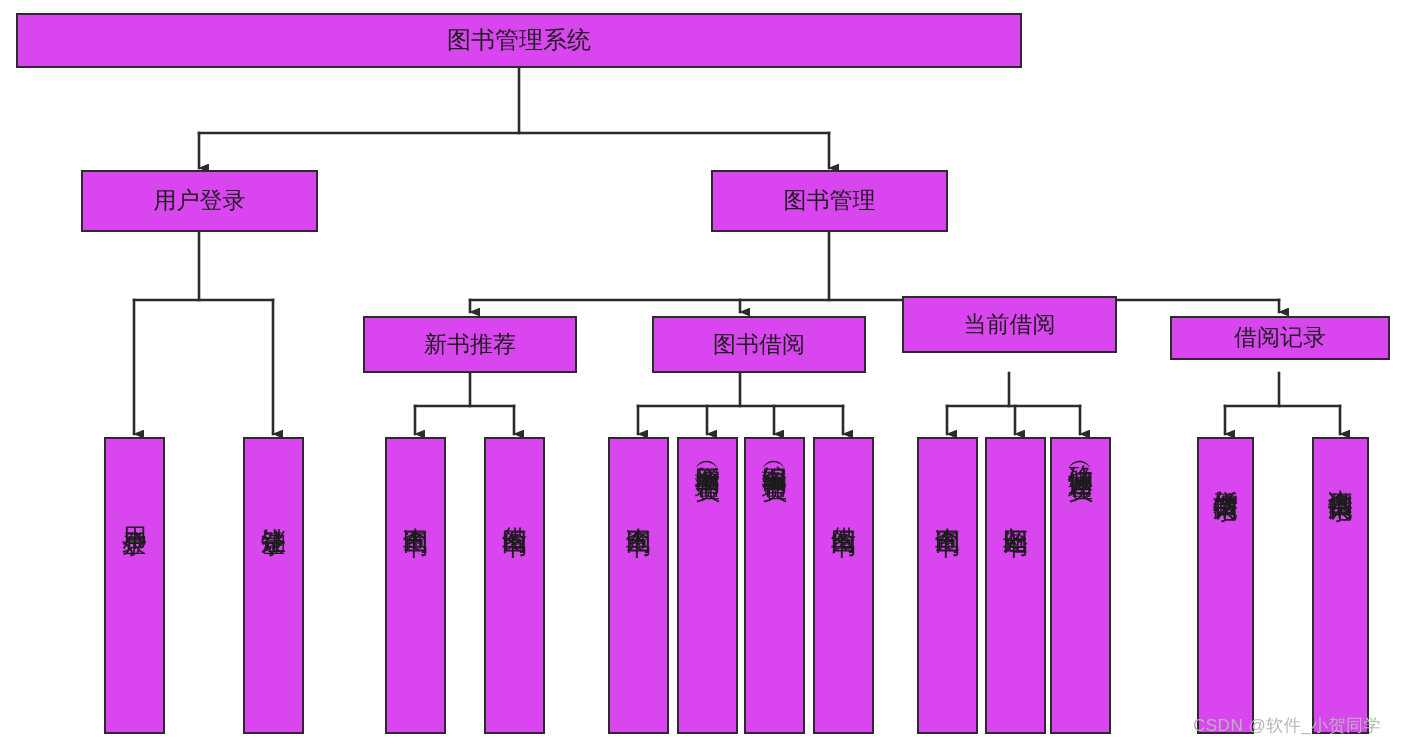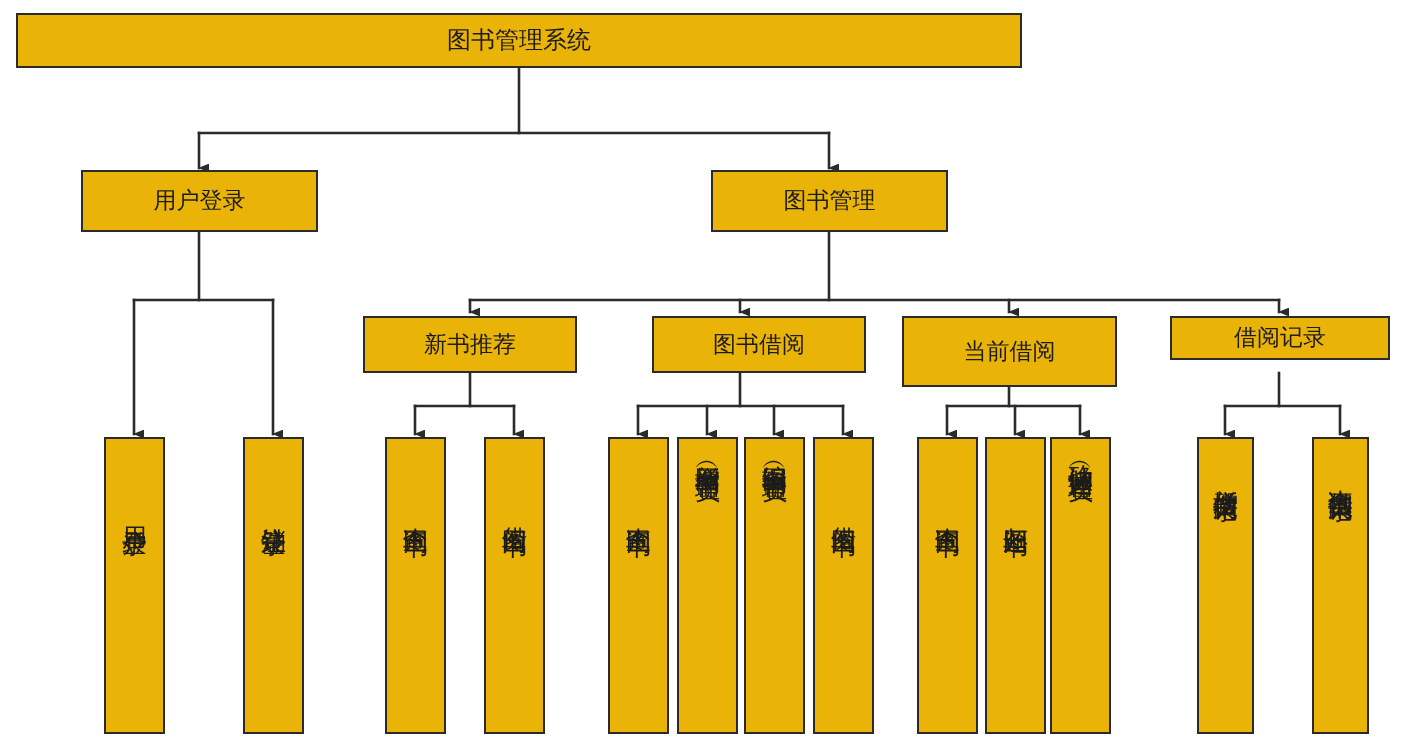--- a/index.html
+++ b/index.html
@@ -23,21 +23,21 @@
     position: absolute;
     left: 0;
     top: 0;
     width: 1405px;
     height: 747px;
     pointer-events: none;
   }
   .node {
     position: absolute;
     box-sizing: border-box;
-    background: #eab308;
+    background: #d946ef;
     border: 2.5px solid #2b2b2b;
     display: flex;
     align-items: center;
     justify-content: center;
     overflow: hidden;
   }
   .node .node-label {
     color: #1c1c1c;
     line-height: 1.12;
     text-align: center;
@@ -136,21 +136,21 @@
   <div class="node horiz" style="left:711px; top:170px; width:237px; height:62px;">
     <span class="node-label">图书管理</span>
   </div>
 
   <div class="node horiz" style="left:363px; top:316px; width:214px; height:57px;align-items:center;">
     <span class="node-label">新书推荐</span>
   </div>
   <div class="node horiz" style="left:652px; top:316px; width:214px; height:57px;">
     <span class="node-label">图书借阅</span>
   </div>
-  <div class="node horiz" style="left:902px; top:316px; width:215px; height:71px;">
+  <div class="node horiz" style="left:902px; top:296px; width:215px; height:57px;">
     <span class="node-label">当前借阅</span>
   </div>
   <div class="node horiz" style="left:1170px; top:316px; width:220px; height:44px;">
     <span class="node-label">借阅记录</span>
   </div>
 
   <div class="node vert" style="left:104px; top:437px; width:61px; height:297px; padding-top:68px;">
     <span class="node-label">用户登录</span>
   </div>
   <div class="node vert" style="left:243px; top:437px; width:61px; height:297px; padding-top:68px;">
@@ -187,14 +187,15 @@
     <span class="node-label">确认归还（管理员）</span>
   </div>
 
   <div class="node vert" style="left:1197px; top:437px; width:57px; height:297px; padding-top:30px;">
     <span class="node-label">新增借阅记录</span>
   </div>
   <div class="node vert" style="left:1312px; top:437px; width:57px; height:297px; padding-top:30px;">
     <span class="node-label">查询借阅记录</span>
   </div>
 
+  <div class="watermark">CSDN @软件_小贺同学</div>
 
 </div>
 
 </body></html>

